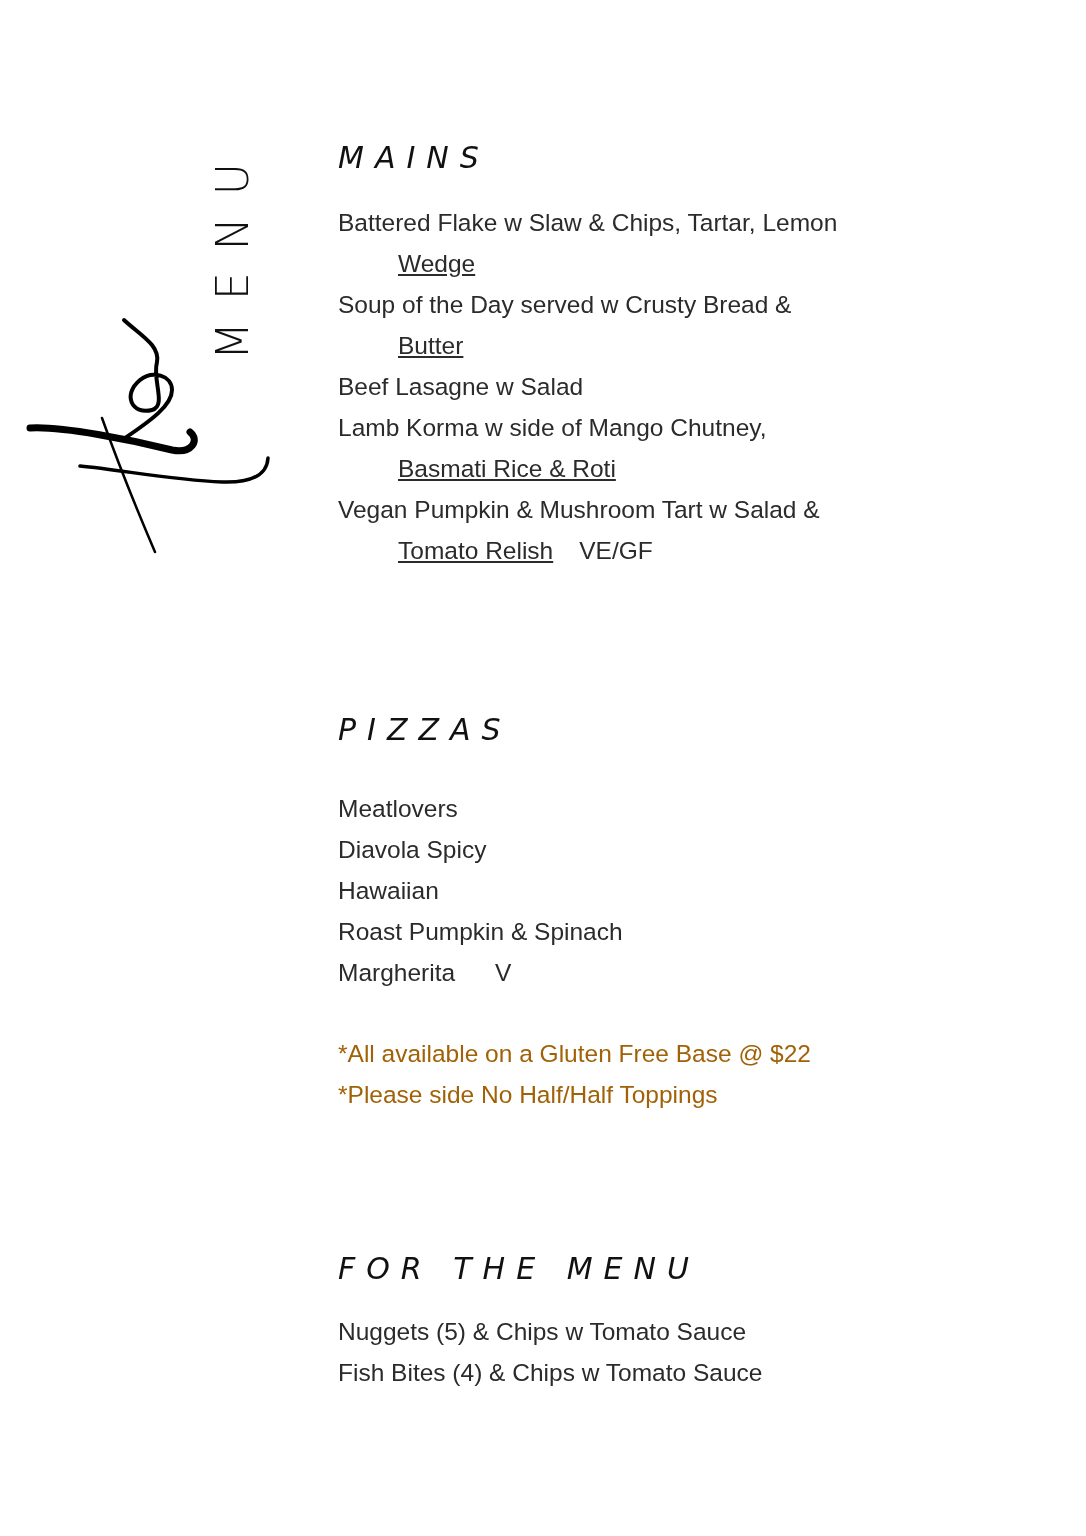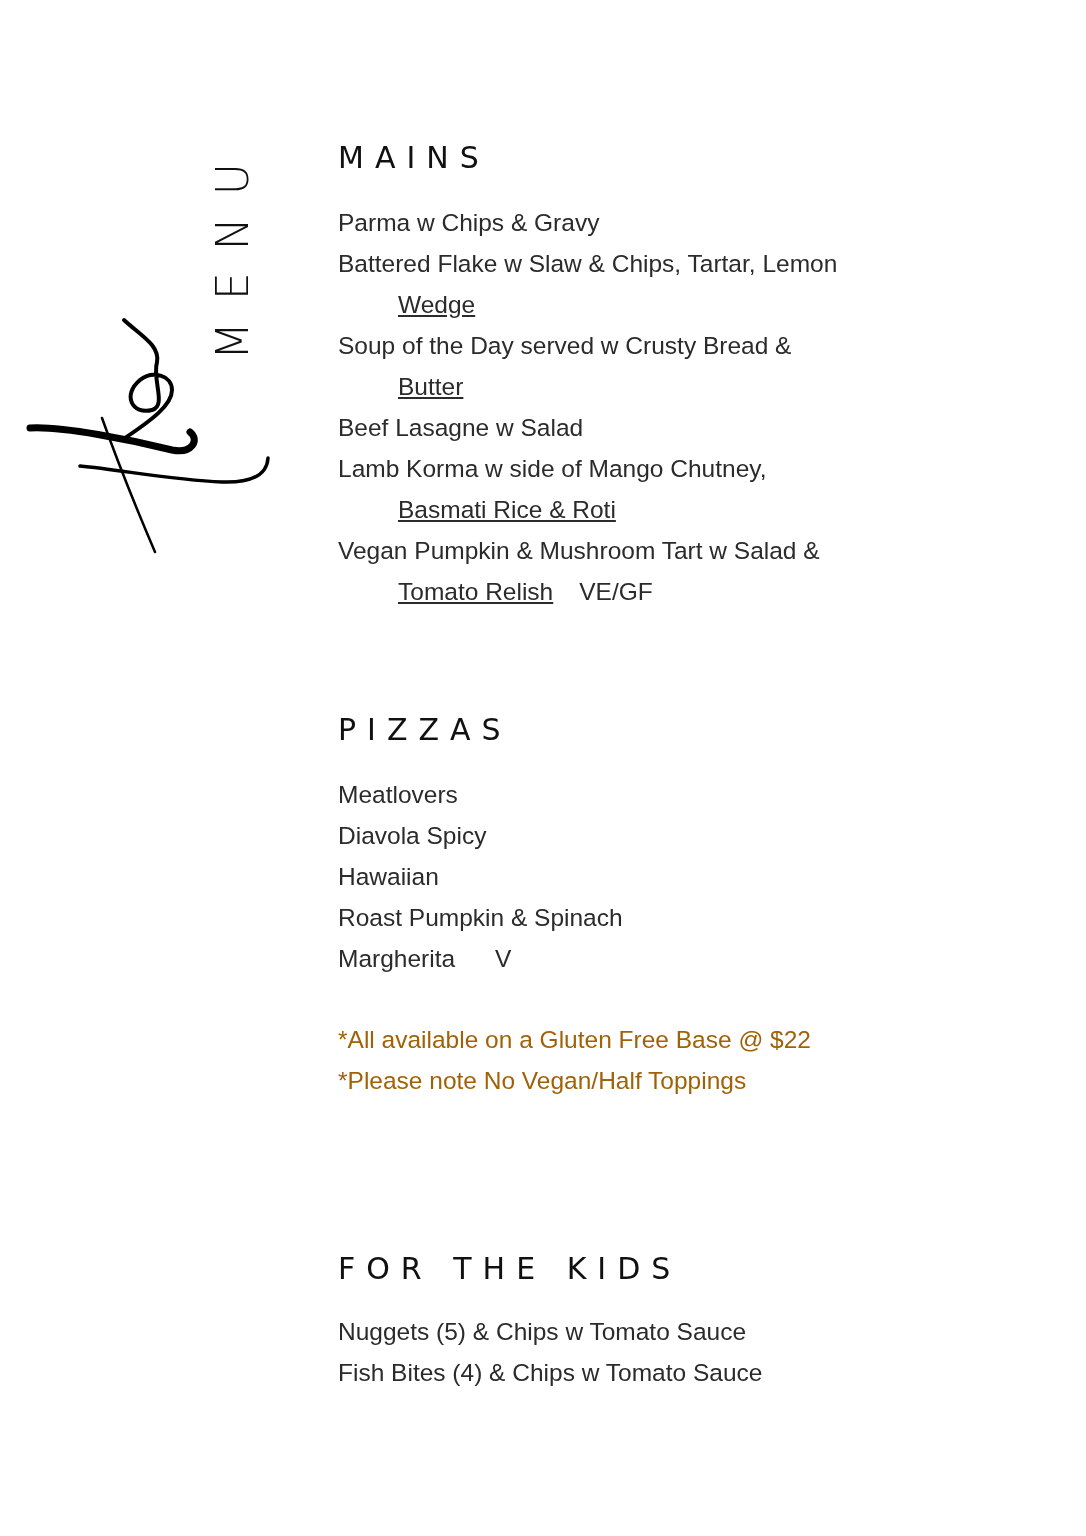--- a/index.html
+++ b/index.html
@@ -26,20 +26,21 @@
     }
     .section { position: absolute; left: 338px; width: 560px; }
     .section-title {
       font-family: "DejaVu Sans", sans-serif;
       font-size: 30px;
       letter-spacing: 11px;
       color: #111;
       margin: 0;
       line-height: 36px;
       font-weight: normal;
+      font-style: italic;
     }
     .items { margin-top: 26px; padding: 0; list-style: none; }
     .item {
       font-size: 24.5px;
       line-height: 41px;
       color: #2b2b2b;
       font-weight: normal;
     }
     .item .cont { display: block; padding-left: 60px; text-decoration: underline; }
     .note { font-size: 24.5px; line-height: 41px; color: #a16207; }
@@ -57,43 +58,42 @@
 
     <path d="M58 326 C 100 330, 150 340, 200 342 C 230 343, 245 335, 246 318" fill="none" stroke="#000" stroke-width="3.5" stroke-linecap="round"></path>
     <path d="M100 300 C 130 280, 150 265, 150 250 C 150 235, 130 230, 118 240 C 100 255, 110 275, 130 270 C 145 266, 130 240, 135 222 C 138 205, 118 195, 102 180" fill="none" stroke="#000" stroke-width="4" stroke-linecap="round"></path>
   </svg>
 </div>
 <div class="menu-vertical">MENU</div>
 
 <div class="section" style="top:140px;">
   <h2 class="section-title">MAINS</h2>
   <ul class="items">
-    <li class="item"><span>Parma w Chips &amp; Gravy</span></li>
     <li class="item"><span>Battered Flake w Slaw &amp; Chips, Tartar, Lemon</span><span class="cont">Wedge</span></li>
     <li class="item"><span>Soup of the Day served w Crusty Bread &amp;</span><span class="cont">Butter</span></li>
     <li class="item"><span>Beef Lasagne w Salad</span></li>
     <li class="item"><span>Lamb Korma w side of Mango Chutney,</span><span class="cont">Basmati Rice &amp; Roti</span></li>
     <li class="item"><span>Vegan Pumpkin &amp; Mushroom Tart w Salad &amp;</span><span class="cont"><span>Tomato Relish</span><span class="tag" style="margin-left:26px;">VE/GF</span></span></li>
   </ul>
 </div>
 
 <div class="section" style="top:712px;">
   <h2 class="section-title">PIZZAS</h2>
-  <ul class="items" style="margin-top:26px;">
+  <ul class="items" style="margin-top:40px;">
     <li class="item"><span>Meatlovers</span></li>
     <li class="item"><span>Diavola Spicy</span></li>
     <li class="item"><span>Hawaiian</span></li>
     <li class="item"><span>Roast Pumpkin &amp; Spinach</span></li>
     <li class="item"><span>Margherita</span><span class="tag" style="margin-left:40px;">V</span></li>
   </ul>
   <div style="margin-top:40px;">
     <div class="note">*All available on a Gluten Free Base @ $22</div>
-    <div class="note">*Please note No Vegan/Half Toppings</div>
+    <div class="note">*Please side No Half/Half Toppings</div>
   </div>
 </div>
 
 <div class="section" style="top:1251px;">
-  <h2 class="section-title">FOR THE KIDS</h2>
+  <h2 class="section-title">FOR THE MENU</h2>
   <ul class="items" style="margin-top:24px;">
     <li class="item"><span>Nuggets (5) &amp; Chips w Tomato Sauce</span></li>
     <li class="item"><span>Fish Bites (4) &amp; Chips w Tomato Sauce</span></li>
   </ul>
 </div>
 
 </body></html>

